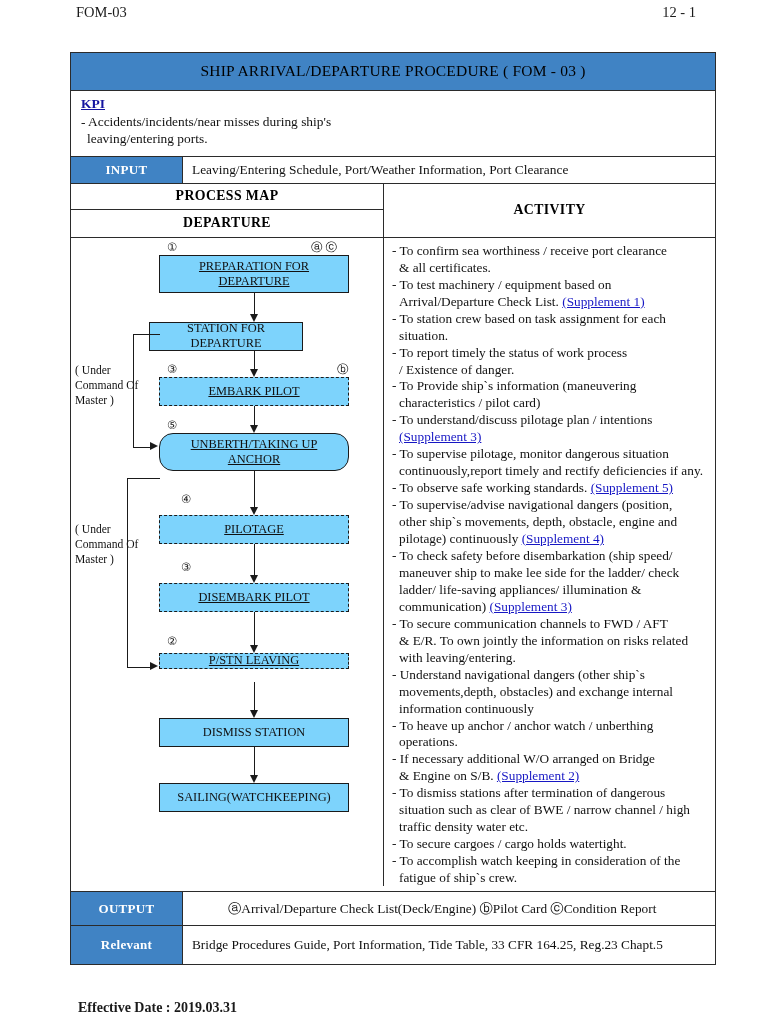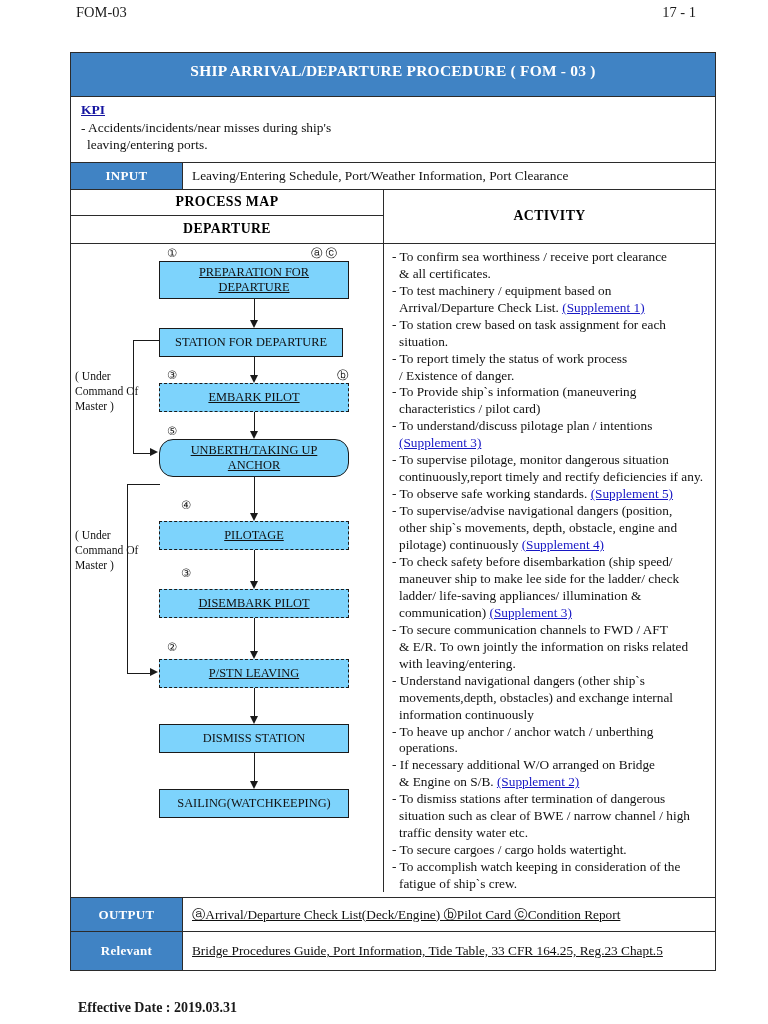--- a/index.html
+++ b/index.html
@@ -26,26 +26,26 @@
 
   
   .sheet {
     position: absolute; left: 70px; top: 52px;
     width: 646px;
     border: 1.6px solid #2b2b2b;
     border-collapse: collapse;
   }
   .title-bar {
     background: #4083c4;
-    color: #ffffff;
+    color: #000000;
     text-align: center;
-    font-weight: bold;
+    font-weight: normal;
     font-size: 15.5px;
     letter-spacing: .2px;
-    padding: 9px 0 16px;
+    padding: 9px 0 10px;
     border-bottom: 1.6px solid #2b2b2b;
   }
   .cellborder-r { border-right: 1.4px solid #2b2b2b; }
 
   
   .obj-row { display: flex; border-bottom: 1.5px solid #2b2b2b; }
   .obj-cell { width: 314px; padding: 5px 8px 8px 9px; }
   .kpi-cell { width: 332px; padding: 5px 8px 8px 10px; }
   .ul-head {
     color: #1414a0; font-weight: bold; text-decoration: underline;
@@ -133,41 +133,41 @@
     border-top: 4.5px solid transparent;
     border-bottom: 4.5px solid transparent;
     border-left: 8px solid #1a1a1a;
   }
   .bracket-lbl {
     position: absolute; text-align: left;
     font-size: 11.6px; line-height: 1.28; color: #111; width: 86px;
   }
 
   
-  .out-row { display: flex; height: 34px; border-bottom: 1.5px solid #2b2b2b; }
+  .out-row { display: flex; height: 34px; border-bottom: 1.5px solid #2b2b2b; gap: 36px; }
   .rel-row { display: flex; height: 38px; }
   .out-val, .rel-val {
     flex: 1; display: flex; align-items: center;
-    padding-left: 9px; font-size: 13.3px; color: #111; text-decoration: underline;
+    padding-left: 9px; font-size: 13.3px; color: #111;
   }
 
   
   .footer {
     position: absolute; left: 78px; top: 1000px;
     font-size: 14px; color: #1a1a1a; font-weight: 600;
   }
 </style>
 </head>
 <body>
 
 <div id="page">
 
   <div class="page-head">
     <span>FOM-03</span>
-    <span>17 - 1</span>
+    <span>12 - 1</span>
   </div>
 
   <div class="sheet">
 
     <div class="title-bar">SHIP ARRIVAL/DEPARTURE PROCEDURE ( FOM - 03 )</div>
 
     <div class="obj-row">
       <div class="kpi-cell">
         <span class="ul-head">KPI</span>
         <div class="kpi-body">- Accidents/incidents/near misses during ship's leaving/entering ports.</div>
@@ -203,21 +203,21 @@
         <div class="marker" style="left:110px; top:322px;">③</div>
         <div class="marker" style="left:96px; top:396px;">②</div>
 
         <div class="node" style="left:88px; top:17px; width:190px; height:38px;">
           <div>
             <u>PREPARATION  FOR</u><br>
             <u>DEPARTURE</u>
           </div>
         </div>
 
-        <div class="node" style="left:88px; top:84px; width:184px; height:29px;">
+        <div class="node" style="left:78px; top:84px; width:154px; height:29px;">
           <span>STATION FOR  DEPARTURE</span>
         </div>
 
         <div class="node dashed" style="left:88px; top:139px; width:190px; height:29px;">
           <u>EMBARK PILOT</u>
         </div>
 
         <div class="node" style="left:88px; top:195px; width:190px; height:38px;border-radius:14px;">
           <div>
             <u>UNBERTH/TAKING UP</u><br>
@@ -226,21 +226,21 @@
         </div>
 
         <div class="node dashed" style="left:88px; top:277px; width:190px; height:29px;">
           <u>PILOTAGE</u>
         </div>
 
         <div class="node dashed" style="left:88px; top:345px; width:190px; height:29px;">
           <u>DISEMBARK PILOT</u>
         </div>
 
-        <div class="node dashed" style="left:88px; top:415px; width:190px; height:29px;">
+        <div class="node dashed" style="left:88px; top:415px; width:190px; height:16px;">
           <u>P/STN LEAVING</u>
         </div>
 
         <div class="node" style="left:88px; top:480px; width:190px; height:29px;">
           <span>DISMISS STATION</span>
         </div>
 
         <div class="node" style="left:88px; top:545px; width:190px; height:29px;">
           <span>SAILING(WATCHKEEPING)</span>
         </div>

